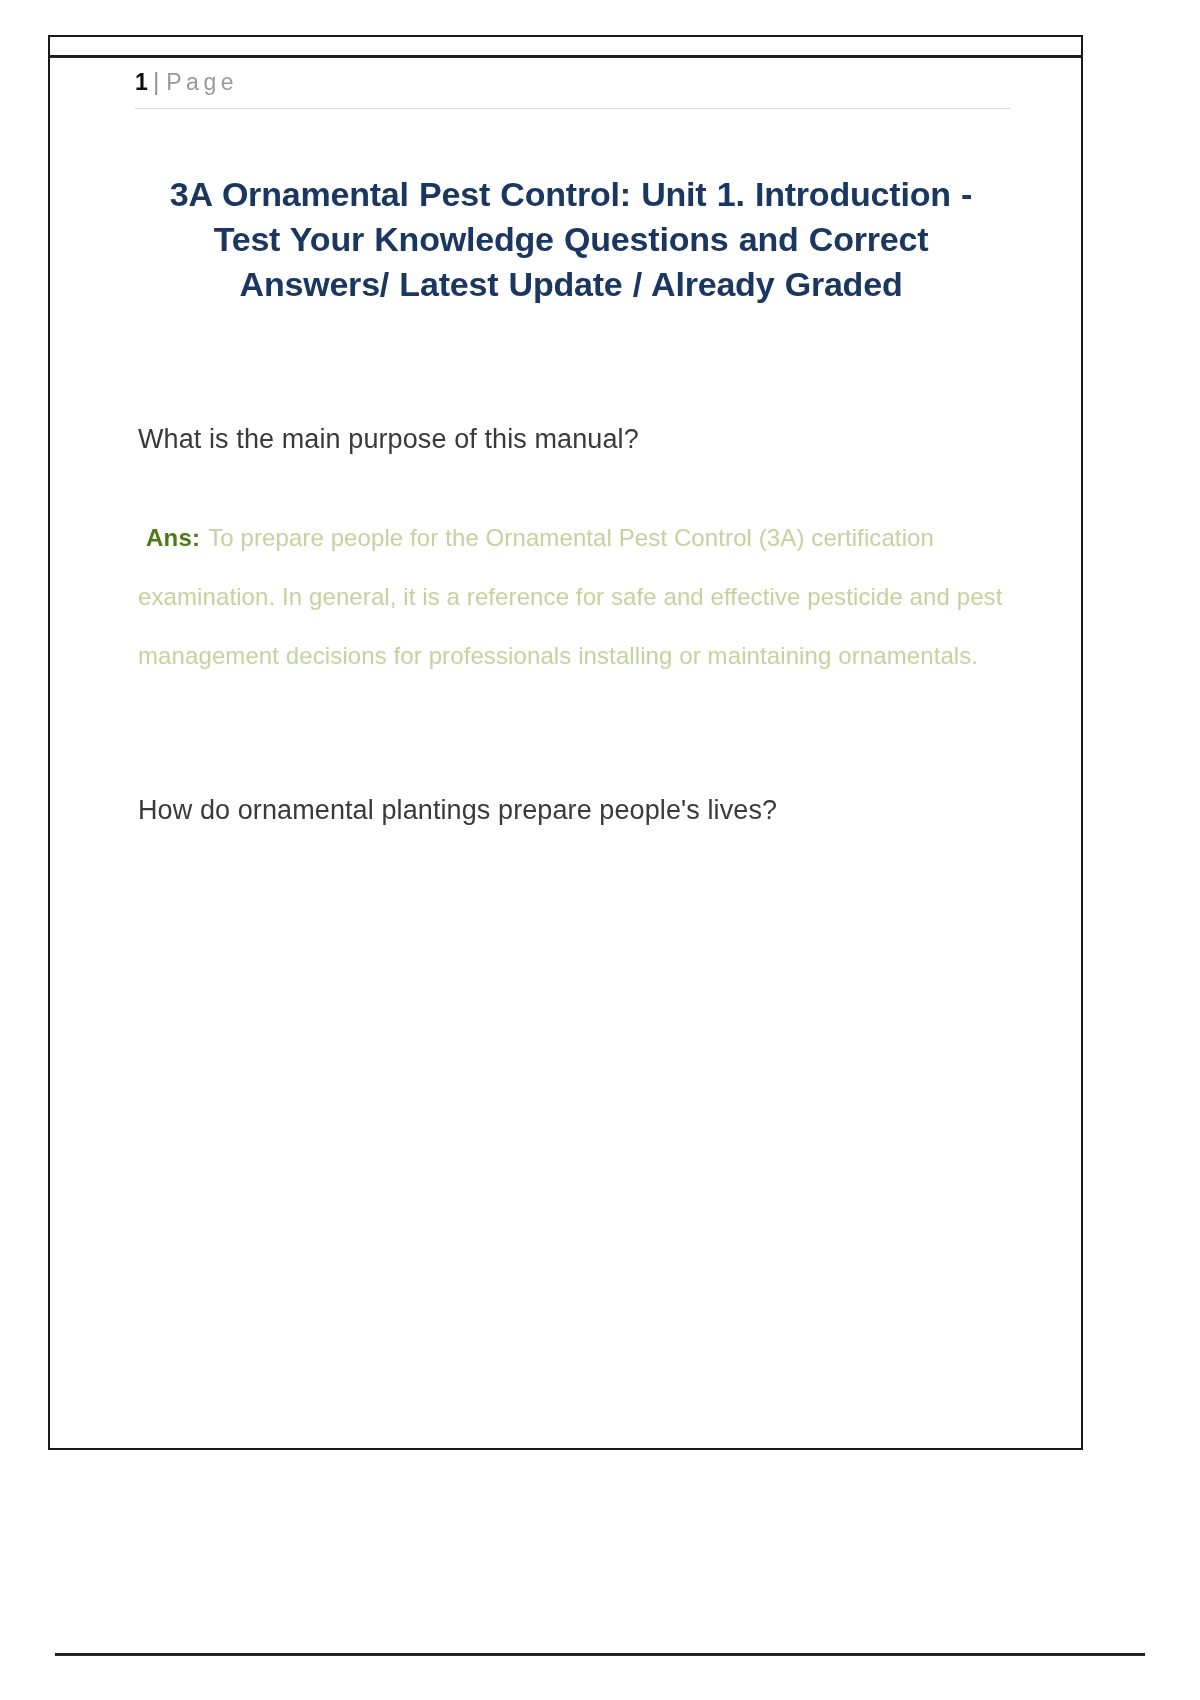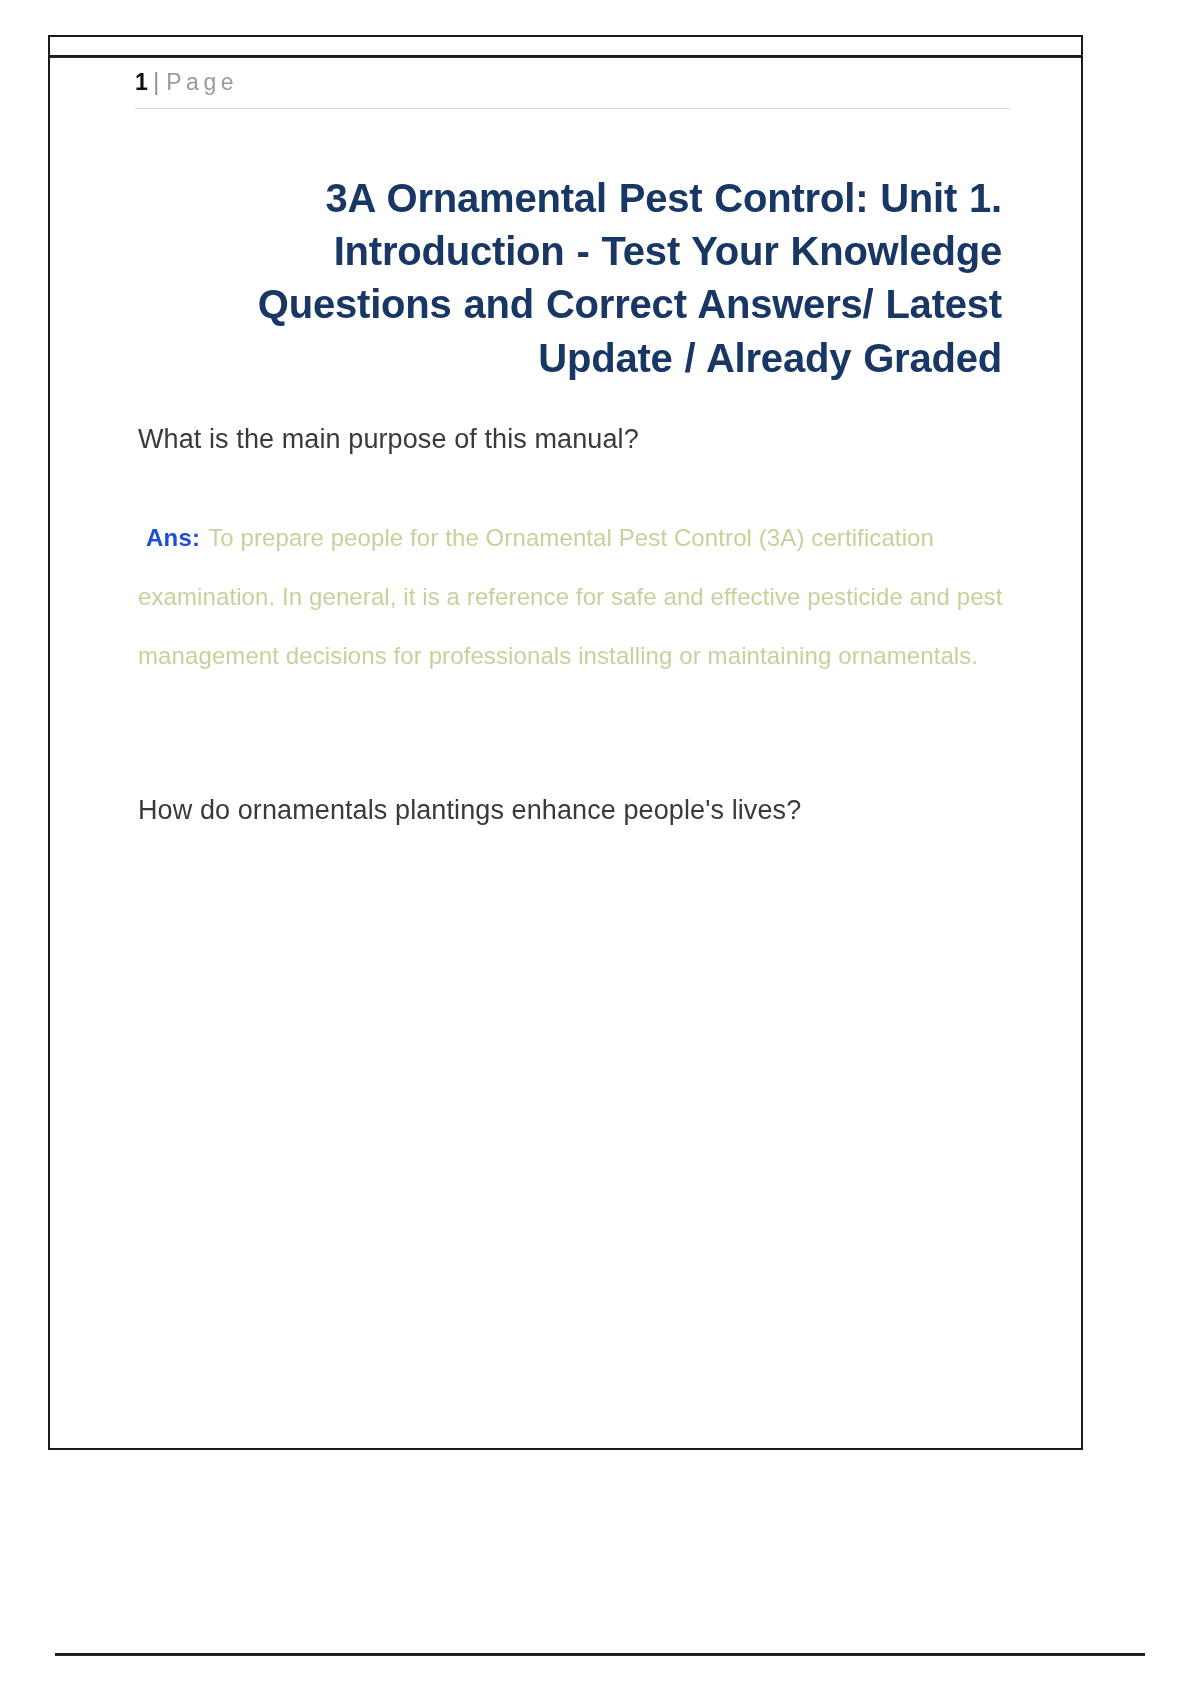--- a/index.html
+++ b/index.html
@@ -67,22 +67,22 @@
     color: #9a9a9a;
     letter-spacing: 4.5px;
   }
 
   
   .doc-title {
     position: absolute;
     left: 90px;
     top: 135px;
     width: 862px;
-    text-align: right;
-    font-size: 40px;
+    text-align: center;
+    font-size: 34px;
     line-height: 1.33;
     font-weight: bold;
     color: #183765;
     letter-spacing: -0.2px;
     word-spacing: 1px;
   }
 
   
   .body-area {
     position: absolute;
@@ -102,21 +102,21 @@
 
   .answer-block {
     margin-top: 52px;
     font-size: 24px;
     line-height: 2.45;
     letter-spacing: 0.1px;
     color: #c3d39a;
   }
   .ans-label {
     font-weight: bold;
-    color: #1d4ed8;
+    color: #4d7c0f;
     margin-left: 8px;
     margin-right: 8px;
     letter-spacing: 0.2px;
   }
   .ans-text { color: #c3d39a; }
 
   .q-second {
     margin-top: 108px;
   }
 
@@ -151,19 +151,19 @@
   </div>
 
   <div class="body-area">
 
     <p class="question q-first">What is the main purpose of this manual?</p>
 
     <p class="answer-block">
       <span class="ans-label">Ans:</span><span class="ans-text">To prepare people for the Ornamental Pest Control (3A) certification examination. In general, it is a reference for safe and effective pesticide and pest management decisions for professionals installing or maintaining ornamentals.</span>
     </p>
 
-    <p class="question q-second">How do ornamentals plantings enhance people's lives?</p>
+    <p class="question q-second">How do ornamental plantings prepare people's lives?</p>
 
   </div>
 
 </div>
 
 <div class="footer-rule"></div>
 
 </body></html>

